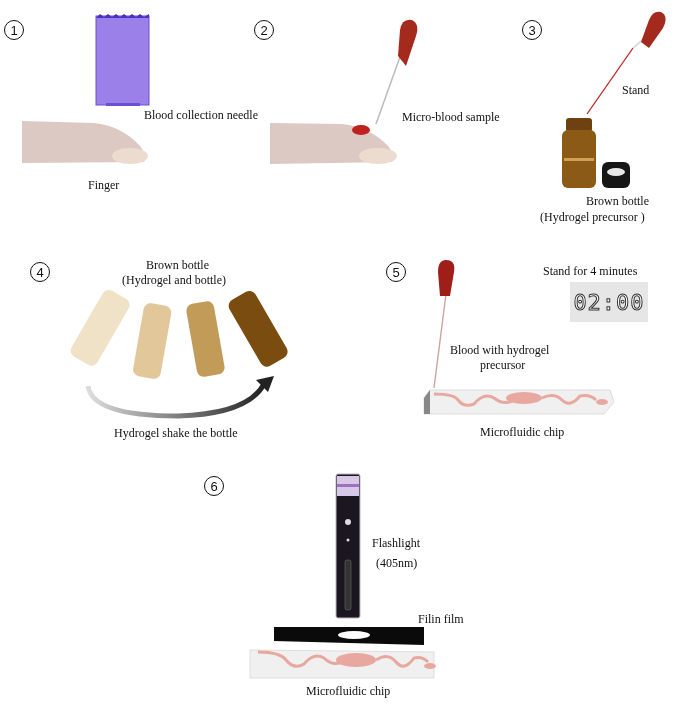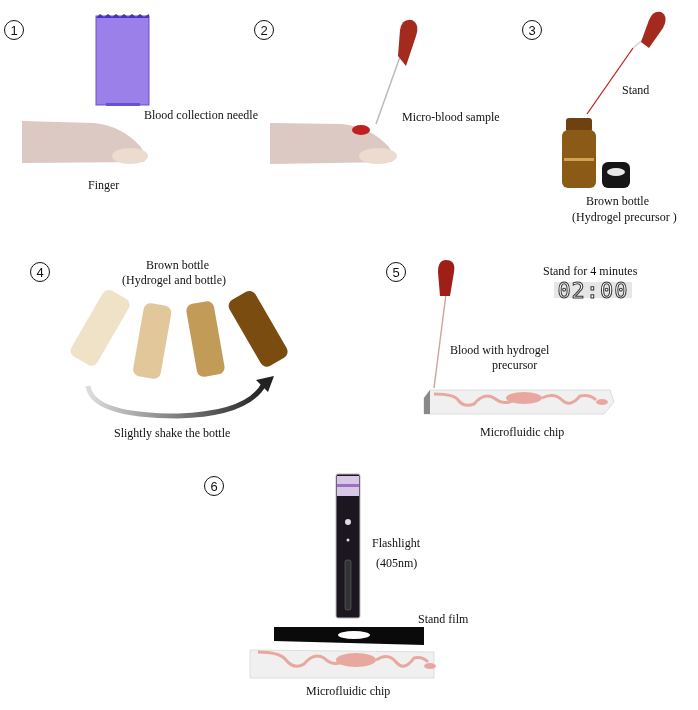--- a/index.html
+++ b/index.html
@@ -51,21 +51,21 @@
 </svg>
 <div class="lbl left" style="left:622px;top:83px;">Stand</div>
 <svg style="left:562px;top:116px;" width="100" height="76">
   <rect x="4" y="2" width="26" height="14" rx="3" fill="#6d4210"></rect>
   <rect x="0" y="14" width="34" height="58" rx="6" fill="#8a5a16"></rect>
   <rect x="2" y="42" width="30" height="3" fill="#d2a250"></rect>
   <rect x="40" y="46" width="28" height="26" rx="6" fill="#161616"></rect>
   <ellipse cx="54" cy="56" rx="9" ry="4" fill="#e8e8e8"></ellipse>
 </svg>
 <div class="lbl" style="left:586px;top:194px;">Brown bottle</div>
-<div class="lbl" style="left:572px;top:210px;">(Hydrogel precursor )</div>
+<div class="lbl" style="left:540px;top:210px;">(Hydrogel precursor )</div>
 
 <div class="step-num" style="left:30px;top:262px;">4</div>
 <div class="lbl" style="left:146px;top:258px;">Brown bottle</div>
 <div class="lbl" style="left:122px;top:273px;">(Hydrogel and bottle)</div>
 <svg style="left:70px;top:290px;" width="220" height="100">
   <g transform="rotate(30 30 40)">
       <rect x="14" y="0" width="30" height="76" rx="7" fill="#e6cfa0" opacity="0.6"></rect>
     </g>
   <g transform="rotate(10 82 52)">
       <rect x="68" y="14" width="28" height="74" rx="7" fill="#d8b478" opacity="0.75"></rect>
@@ -80,31 +80,31 @@
 <svg style="left:88px;top:376px;" width="190" height="44">
   <defs>
       <linearGradient id="ag" x1="0" x2="1">
         <stop offset="0" stop-color="#ddd"></stop>
         <stop offset="1" stop-color="#222"></stop>
       </linearGradient>
     </defs>
   <path d="M0 10 Q4 40 90 40 Q160 38 176 8" fill="none" stroke="url(#ag)" stroke-width="5"></path>
   <path d="M168 4 L186 0 L180 16 Z" fill="#222"></path>
 </svg>
-<div class="lbl" style="left:114px;top:426px;">Slightly  shake the bottle</div>
+<div class="lbl" style="left:114px;top:426px;">Hydrogel  shake the bottle</div>
 
 <div class="step-num" style="left:386px;top:262px;">5</div>
 <svg style="left:432px;top:258px;" width="30" height="132">
   <line x1="2" y1="130" x2="14" y2="36" stroke="#c9a4a0" stroke-width="1.4"></line>
   <path d="M8 38 L18 38 L22 14 Q24 2 14 2 Q6 2 6 14 Z" fill="#a01e18"></path>
 </svg>
 <div class="lbl left" style="left:543px;top:264px;">Stand for 4 minutes</div>
-<div class="timer" style="left:554px;top:282px;width:78px;height:16px;">02:00</div>
+<div class="timer" style="left:570px;top:282px;width:78px;height:40px;">02:00</div>
 <div class="lbl" style="left:450px;top:343px;">Blood with hydrogel</div>
-<div class="lbl" style="left:480px;top:358px;margin-left:12px;">precursor</div>
+<div class="lbl" style="left:480px;top:358px;">precursor</div>
 <svg style="left:424px;top:388px;" width="190" height="28">
   <polygon points="6,2 186,2 190,14 180,26 0,26 0,10" fill="#f0f0f0" stroke="#ddd"></polygon>
   <polygon points="0,10 6,2 6,26 0,26" fill="#888"></polygon>
   <path d="M10 6 Q30 6 34 12 Q40 20 50 16 Q60 4 70 10 Q80 18 90 12" fill="none" stroke="#e8a8a0" stroke-width="3"></path>
   <ellipse cx="100" cy="10" rx="18" ry="6" fill="#e8a8a0"></ellipse>
   <path d="M118 10 Q130 4 138 12 Q146 20 156 8 Q166 6 172 12" fill="none" stroke="#e8a8a0" stroke-width="3"></path>
   <ellipse cx="178" cy="14" rx="6" ry="3" fill="#e8a8a0"></ellipse>
 </svg>
 <div class="lbl" style="left:480px;top:425px;">Microfluidic chip</div>
 
@@ -112,21 +112,21 @@
 <svg style="left:336px;top:474px;" width="26" height="146">
   <rect x="0" y="0" width="24" height="144" rx="2" fill="#1c1620" stroke="#bbb"></rect>
   <rect x="1" y="2" width="22" height="20" fill="#d8c8e8"></rect>
   <rect x="1" y="10" width="22" height="3" fill="#a070c0"></rect>
   <circle cx="12" cy="48" r="3" fill="#ddd"></circle>
   <circle cx="12" cy="66" r="1.5" fill="#ddd"></circle>
   <rect x="9" y="86" width="6" height="50" rx="2" fill="#333" stroke="#777" stroke-width="0.5"></rect>
 </svg>
 <div class="lbl" style="left:372px;top:536px;">Flashlight</div>
 <div class="lbl" style="left:376px;top:556px;">(405nm)</div>
-<div class="lbl left" style="left:418px;top:612px;">Stand film</div>
+<div class="lbl left" style="left:418px;top:612px;">Filin film</div>
 <svg style="left:274px;top:627px;" width="150" height="18">
   <polygon points="0,0 150,0 150,18 0,14" fill="#0a0a0a"></polygon>
   <ellipse cx="80" cy="8" rx="16" ry="4" fill="#ffffff"></ellipse>
 </svg>
 <svg style="left:250px;top:648px;" width="190" height="32">
   <polygon points="0,2 184,4 184,30 0,30" fill="#f0f0f0" stroke="#ddd"></polygon>
   <path d="M8 4 Q30 4 36 12 Q44 22 54 16 Q64 4 74 10 Q84 20 96 12" fill="none" stroke="#e8a8a0" stroke-width="3"></path>
   <ellipse cx="106" cy="12" rx="20" ry="7" fill="#e8a8a0"></ellipse>
   <path d="M126 12 Q138 4 146 14 Q154 24 164 10 Q172 8 178 14" fill="none" stroke="#e8a8a0" stroke-width="3"></path>
   <ellipse cx="180" cy="18" rx="6" ry="3" fill="#e8a8a0"></ellipse>

